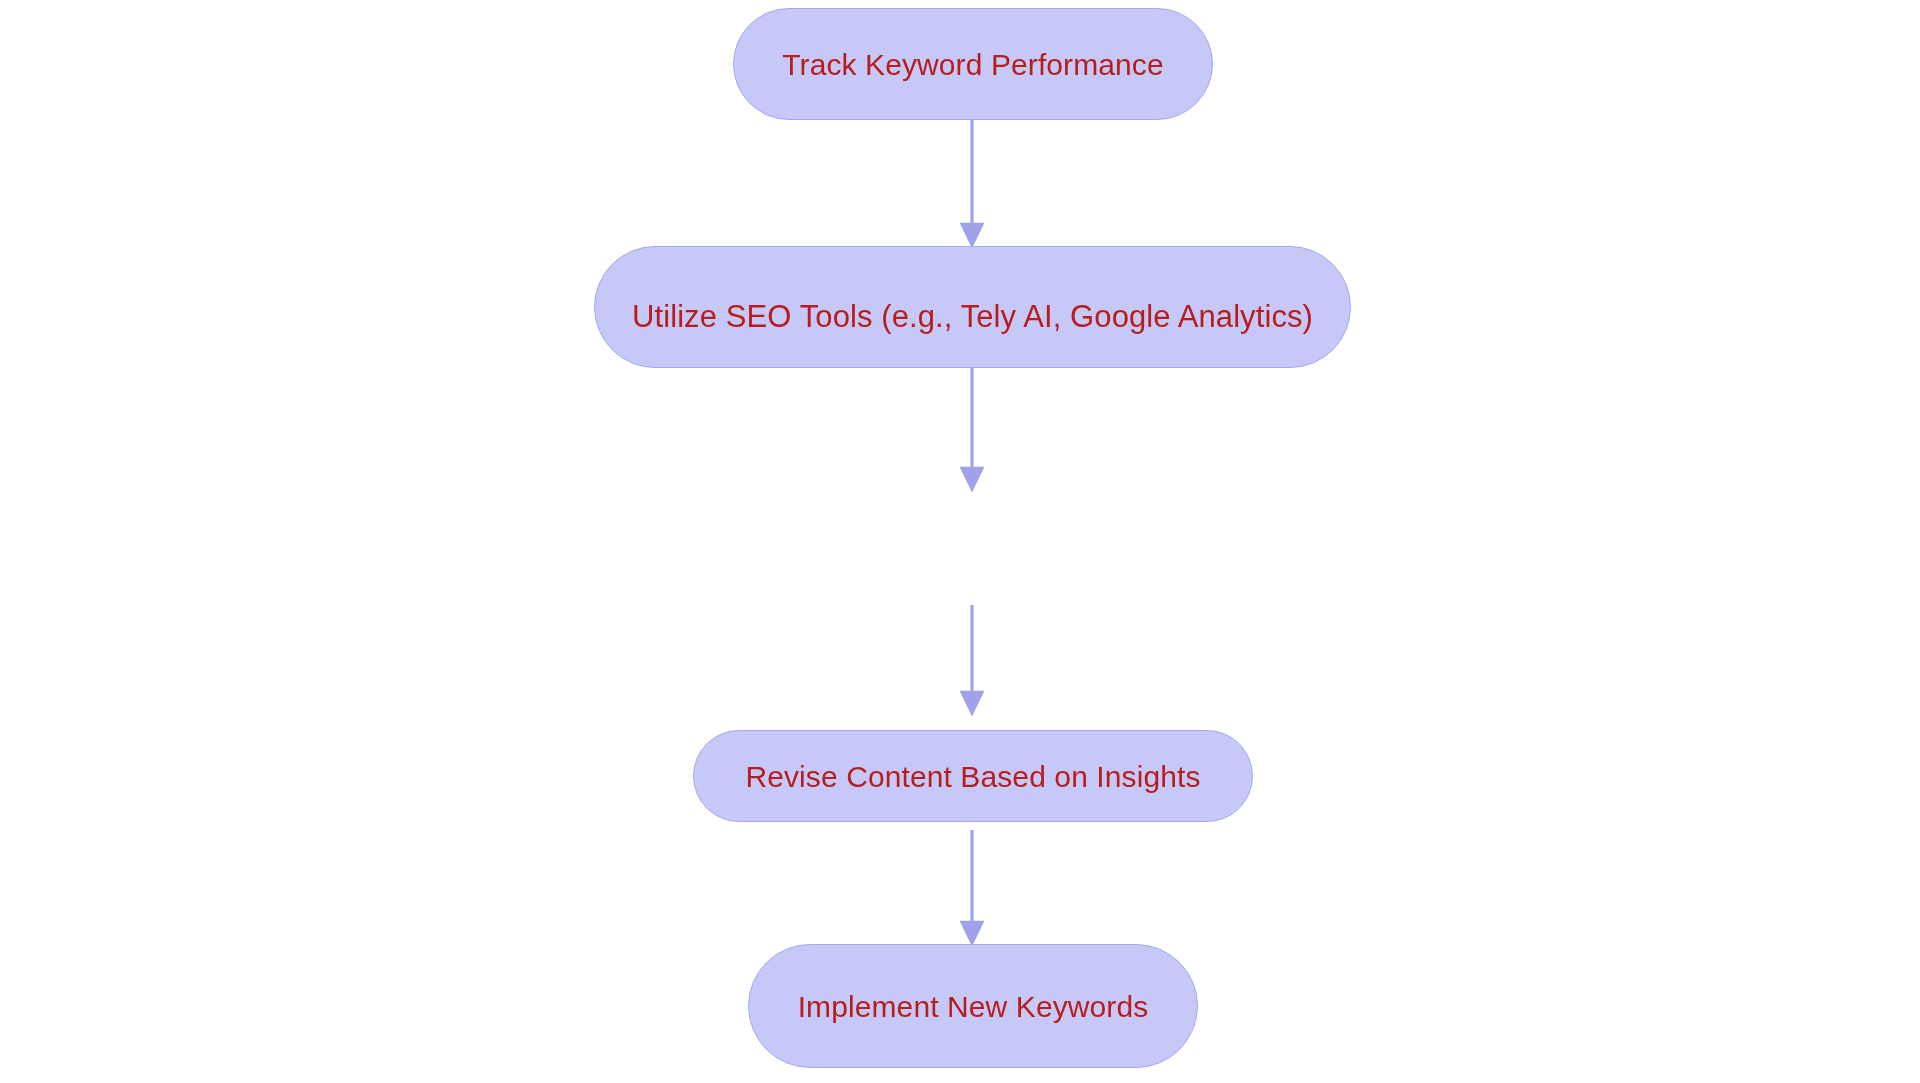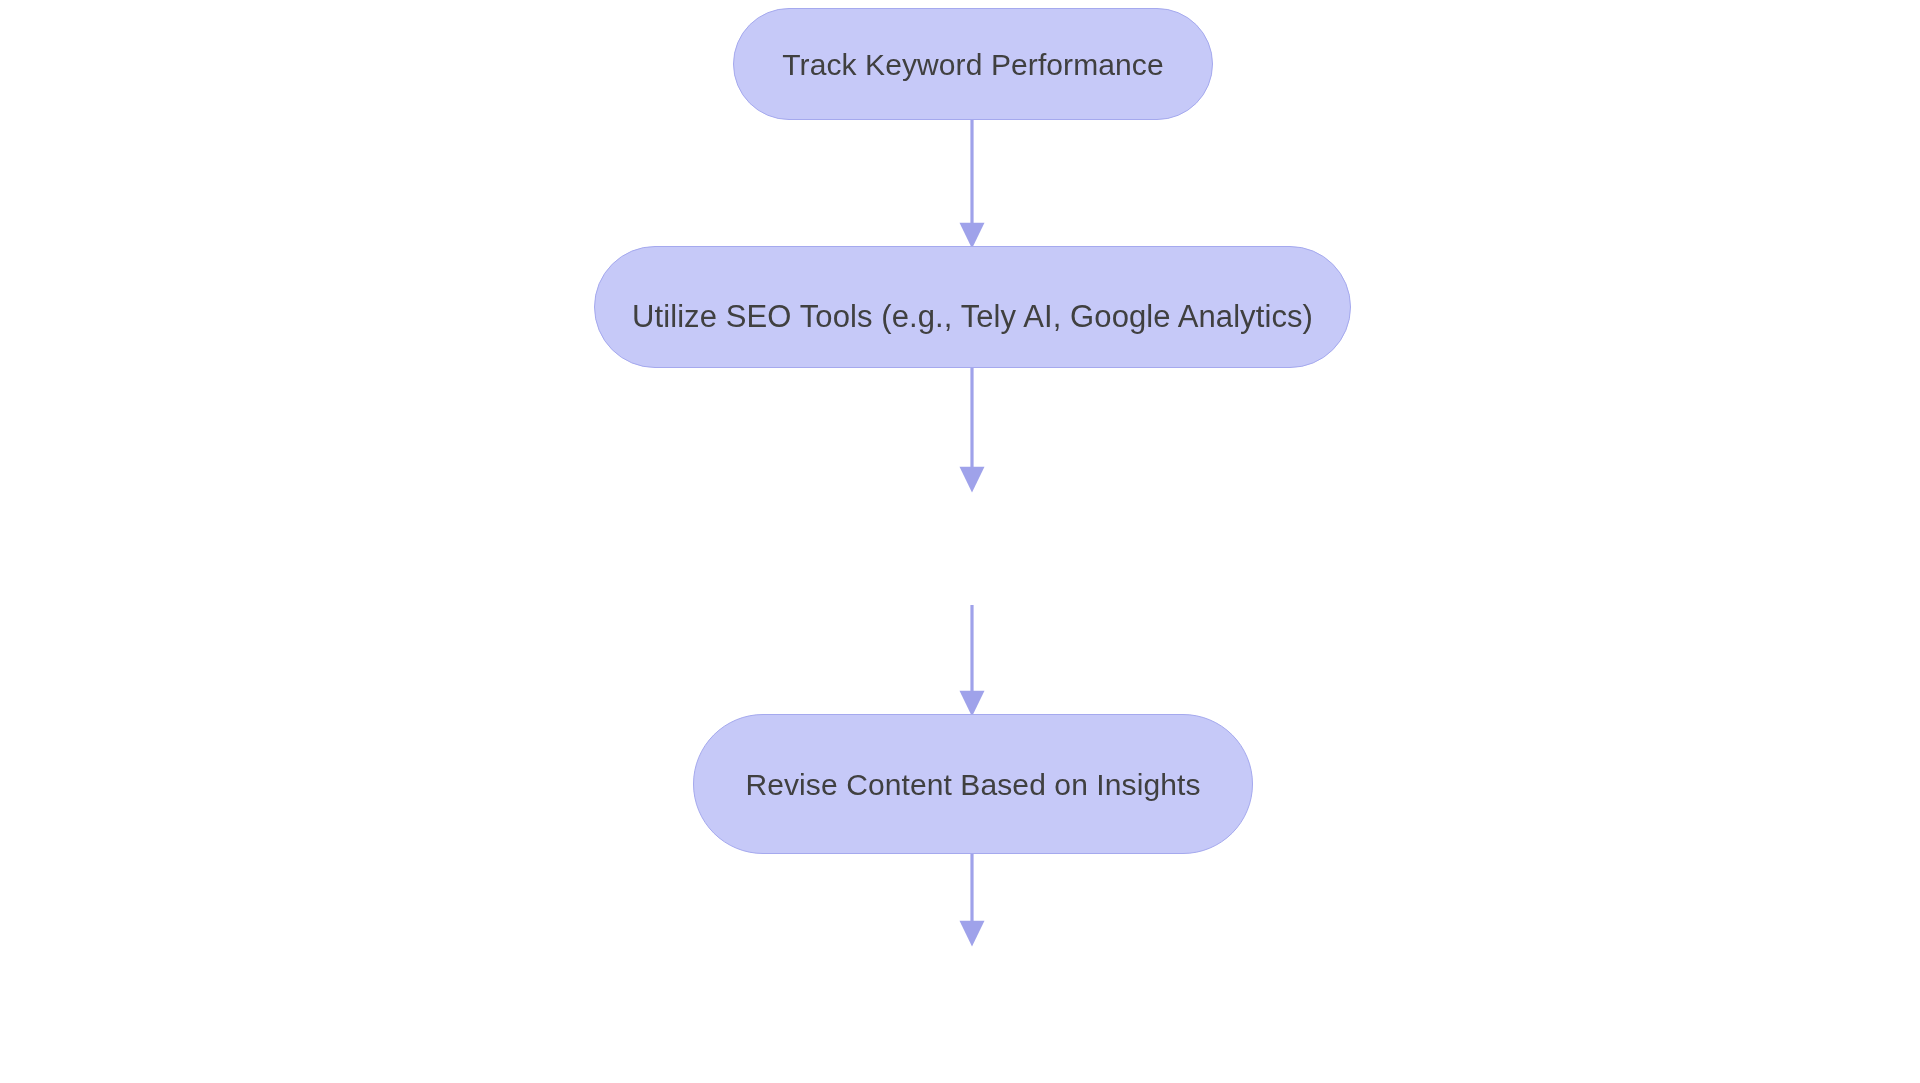--- a/index.html
+++ b/index.html
@@ -42,30 +42,30 @@
     border-radius: 999px;
     color: #2b2bc9;
     text-align: center;
     white-space: nowrap;
     letter-spacing: 0.1px;
   }
 
   .node-label {
     font-size: 30px;
     line-height: 1.1;
-    color: #404040;
+    color: #b91c1c;
     font-weight: 400;
     padding: 0 28px;
   }
 
   
   #node-1 { left: 733px; top: 8px;   width: 480px; height: 112px; }
   #node-2 { left: 594px; top: 246px; width: 757px; height: 122px; }
   #node-3 { left: 722px; top: 490px; width: 503px; height: 115px; }
-  #node-4 { left: 693px; top: 714px; width: 560px; height: 140px; text-align: right; }
+  #node-4 { left: 693px; top: 730px; width: 560px; height: 92px; text-align: right; }
   #node-5 { left: 748px; top: 944px; width: 450px; height: 124px; }
 
   #node-2 .node-label { font-size: 31px; margin-top: 21px; }
 </style>
 </head>
 <body>
 
 <div id="flow-root">
 
   <svg id="flow-svg" viewBox="0 0 1920 1083" xmlns="http://www.w3.org/2000/svg">
@@ -98,14 +98,17 @@
 
   <div class="node" id="node-2">
     <span class="node-label">Utilize SEO Tools (e.g., Tely AI, Google Analytics)</span>
   </div>
 
 
   <div class="node" id="node-4">
     <span class="node-label">Revise Content Based on Insights</span>
   </div>
 
+  <div class="node" id="node-5">
+    <span class="node-label">Implement New Keywords</span>
+  </div>
 
 </div>
 
 </body></html>

